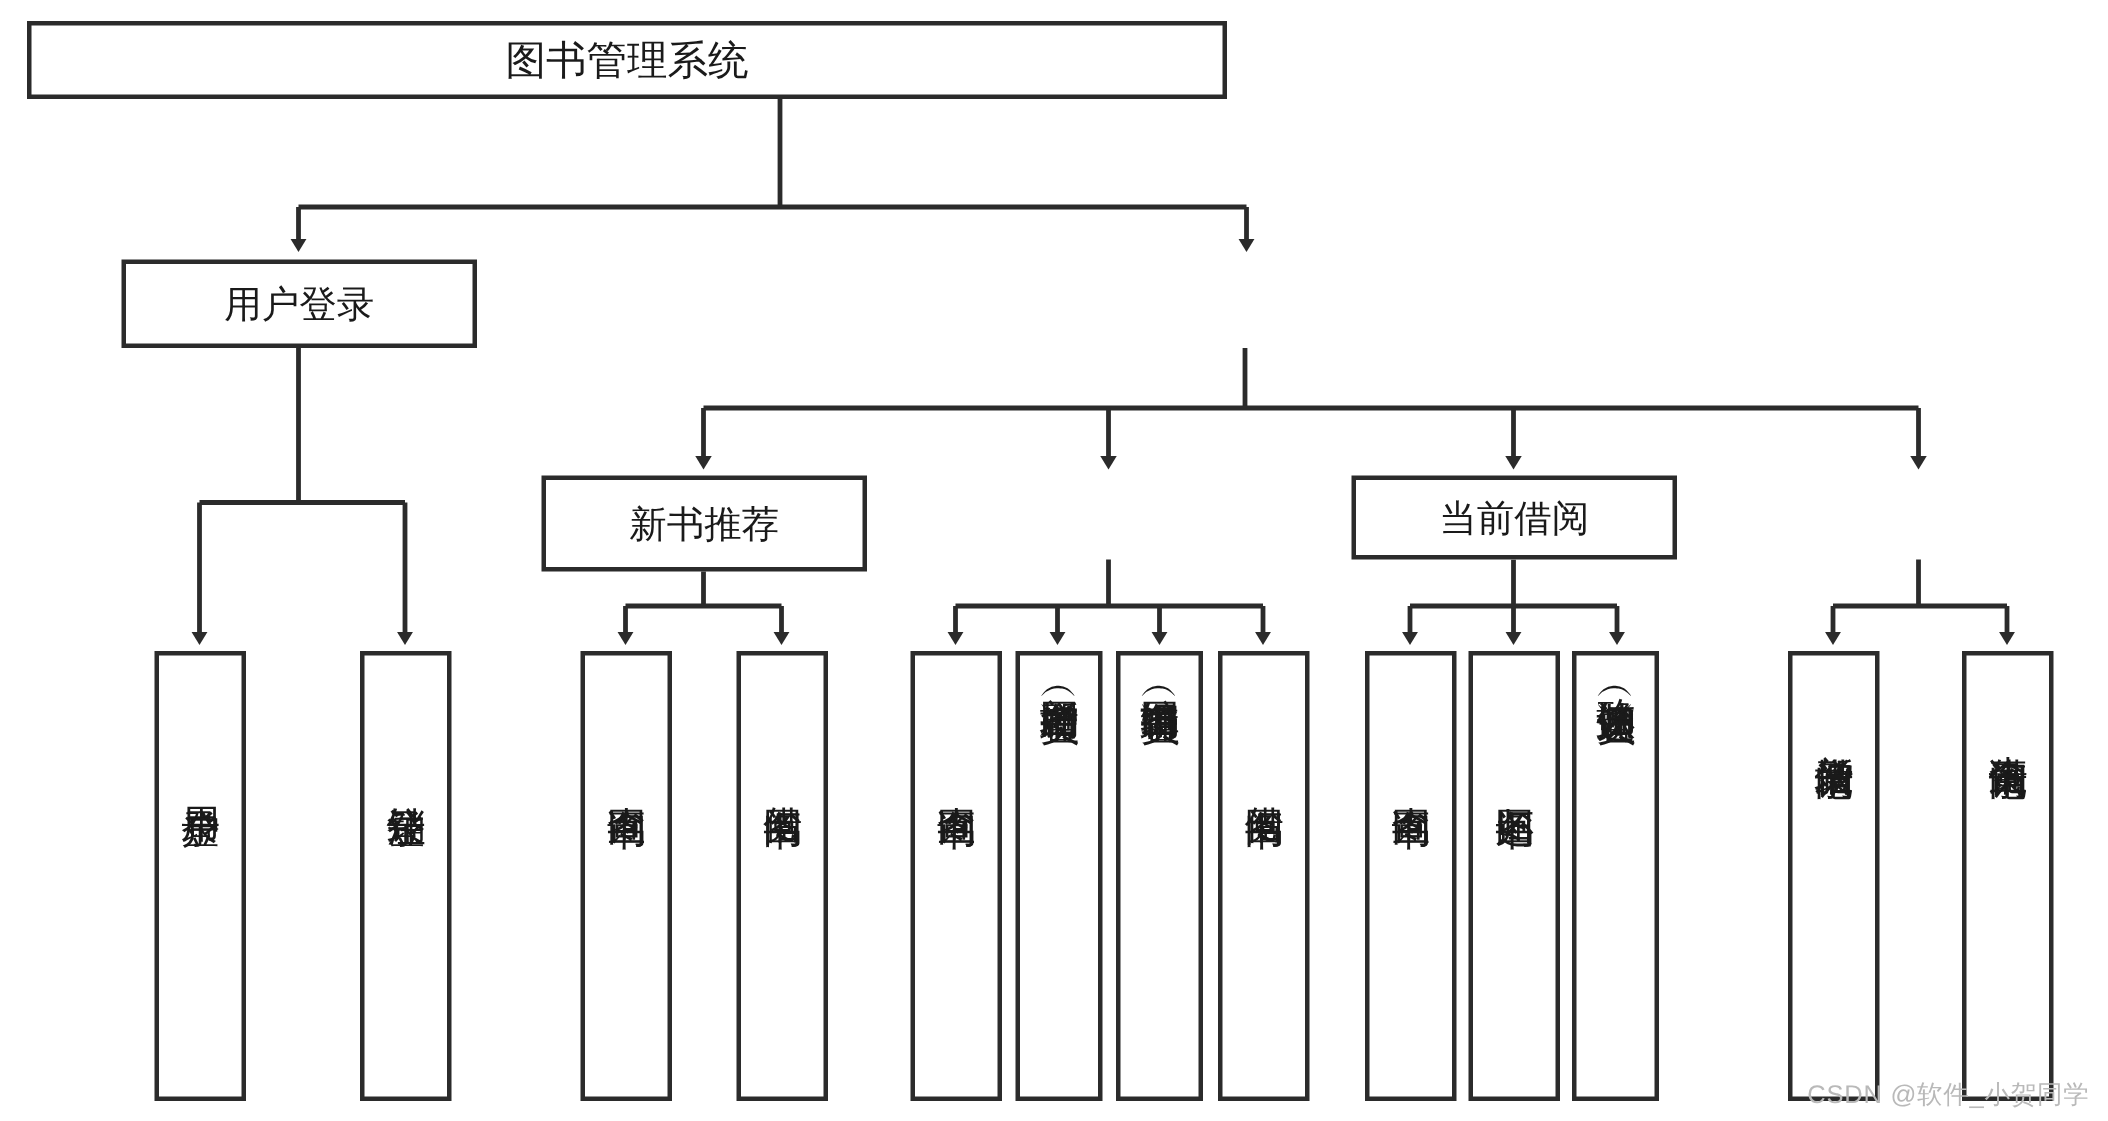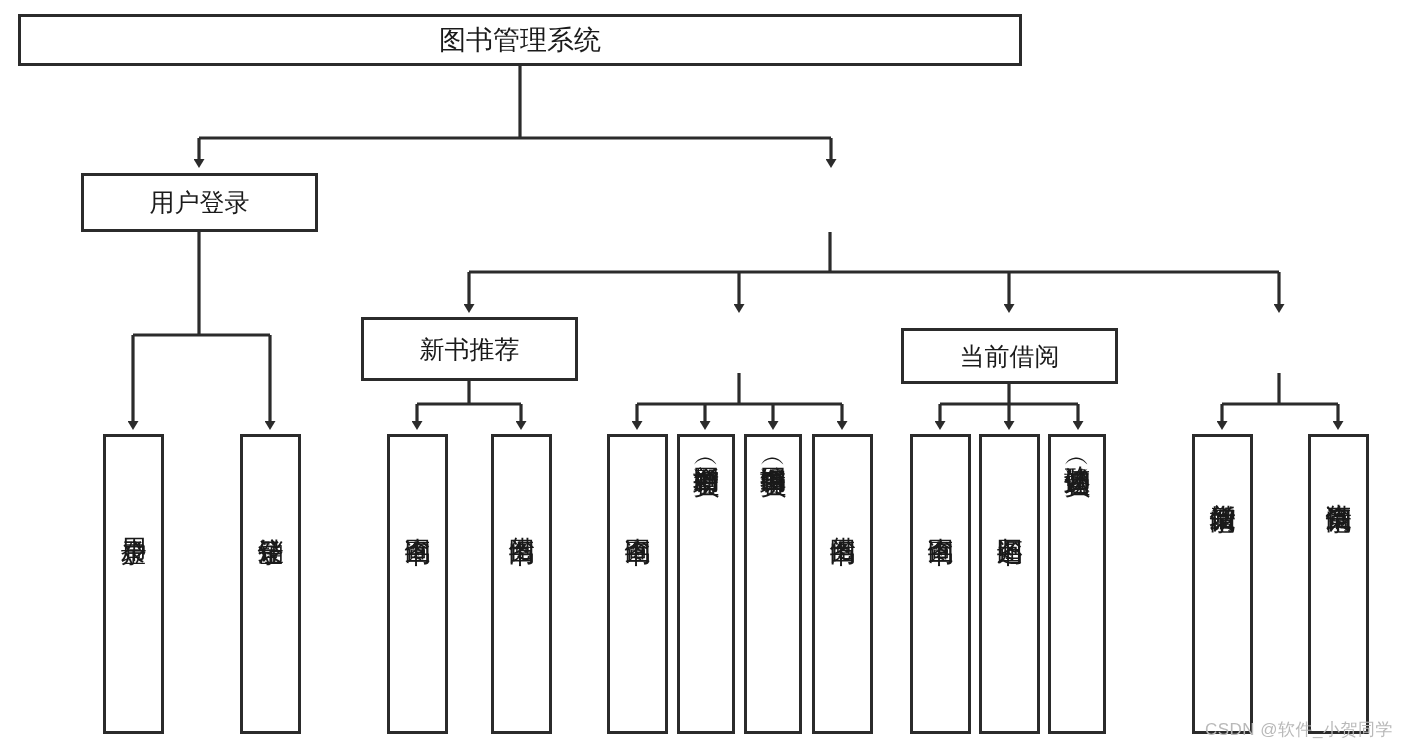--- a/index.html
+++ b/index.html
@@ -129,32 +129,32 @@
       <path d="M1009,404 L1009,422" marker-end="url(#arrow)"></path>
       <path d="M1078,404 L1078,422" marker-end="url(#arrow)"></path>
 
       <path d="M1279,373 L1279,404"></path>
       <path d="M1222,404 L1338,404"></path>
       <path d="M1222,404 L1222,422" marker-end="url(#arrow)"></path>
       <path d="M1338,404 L1338,422" marker-end="url(#arrow)"></path>
     </g>
   </svg>
 
-  <div class="node root" style="left:18px; top:14px; width:1004px; height:52px;">
+  <div class="node root" style="left:18px; top:14px; width:800px; height:52px;">
     <span>图书管理系统</span>
   </div>
 
   <div class="node level2" style="left:81px; top:173px; width:237px; height:59px;">
     <span>用户登录</span>
   </div>
 
   <div class="node level3" style="left:361px; top:317px; width:217px; height:64px;">
     <span>新书推荐</span>
   </div>
-  <div class="node level3" style="left:901px; top:317px; width:217px; height:56px;margin-top:11px;">
+  <div class="node level3" style="left:901px; top:317px; width:217px; height:56px;">
     <span>当前借阅</span>
   </div>
 
   <div class="node leaf leaf-short" style="left:103px; top:434px; width:61px; height:300px;">
     <span class="vtext">用户登录</span>
   </div>
   <div class="node leaf leaf-short" style="left:240px; top:434px; width:61px; height:300px;">
     <span class="vtext">注销登录</span>
   </div>
 

